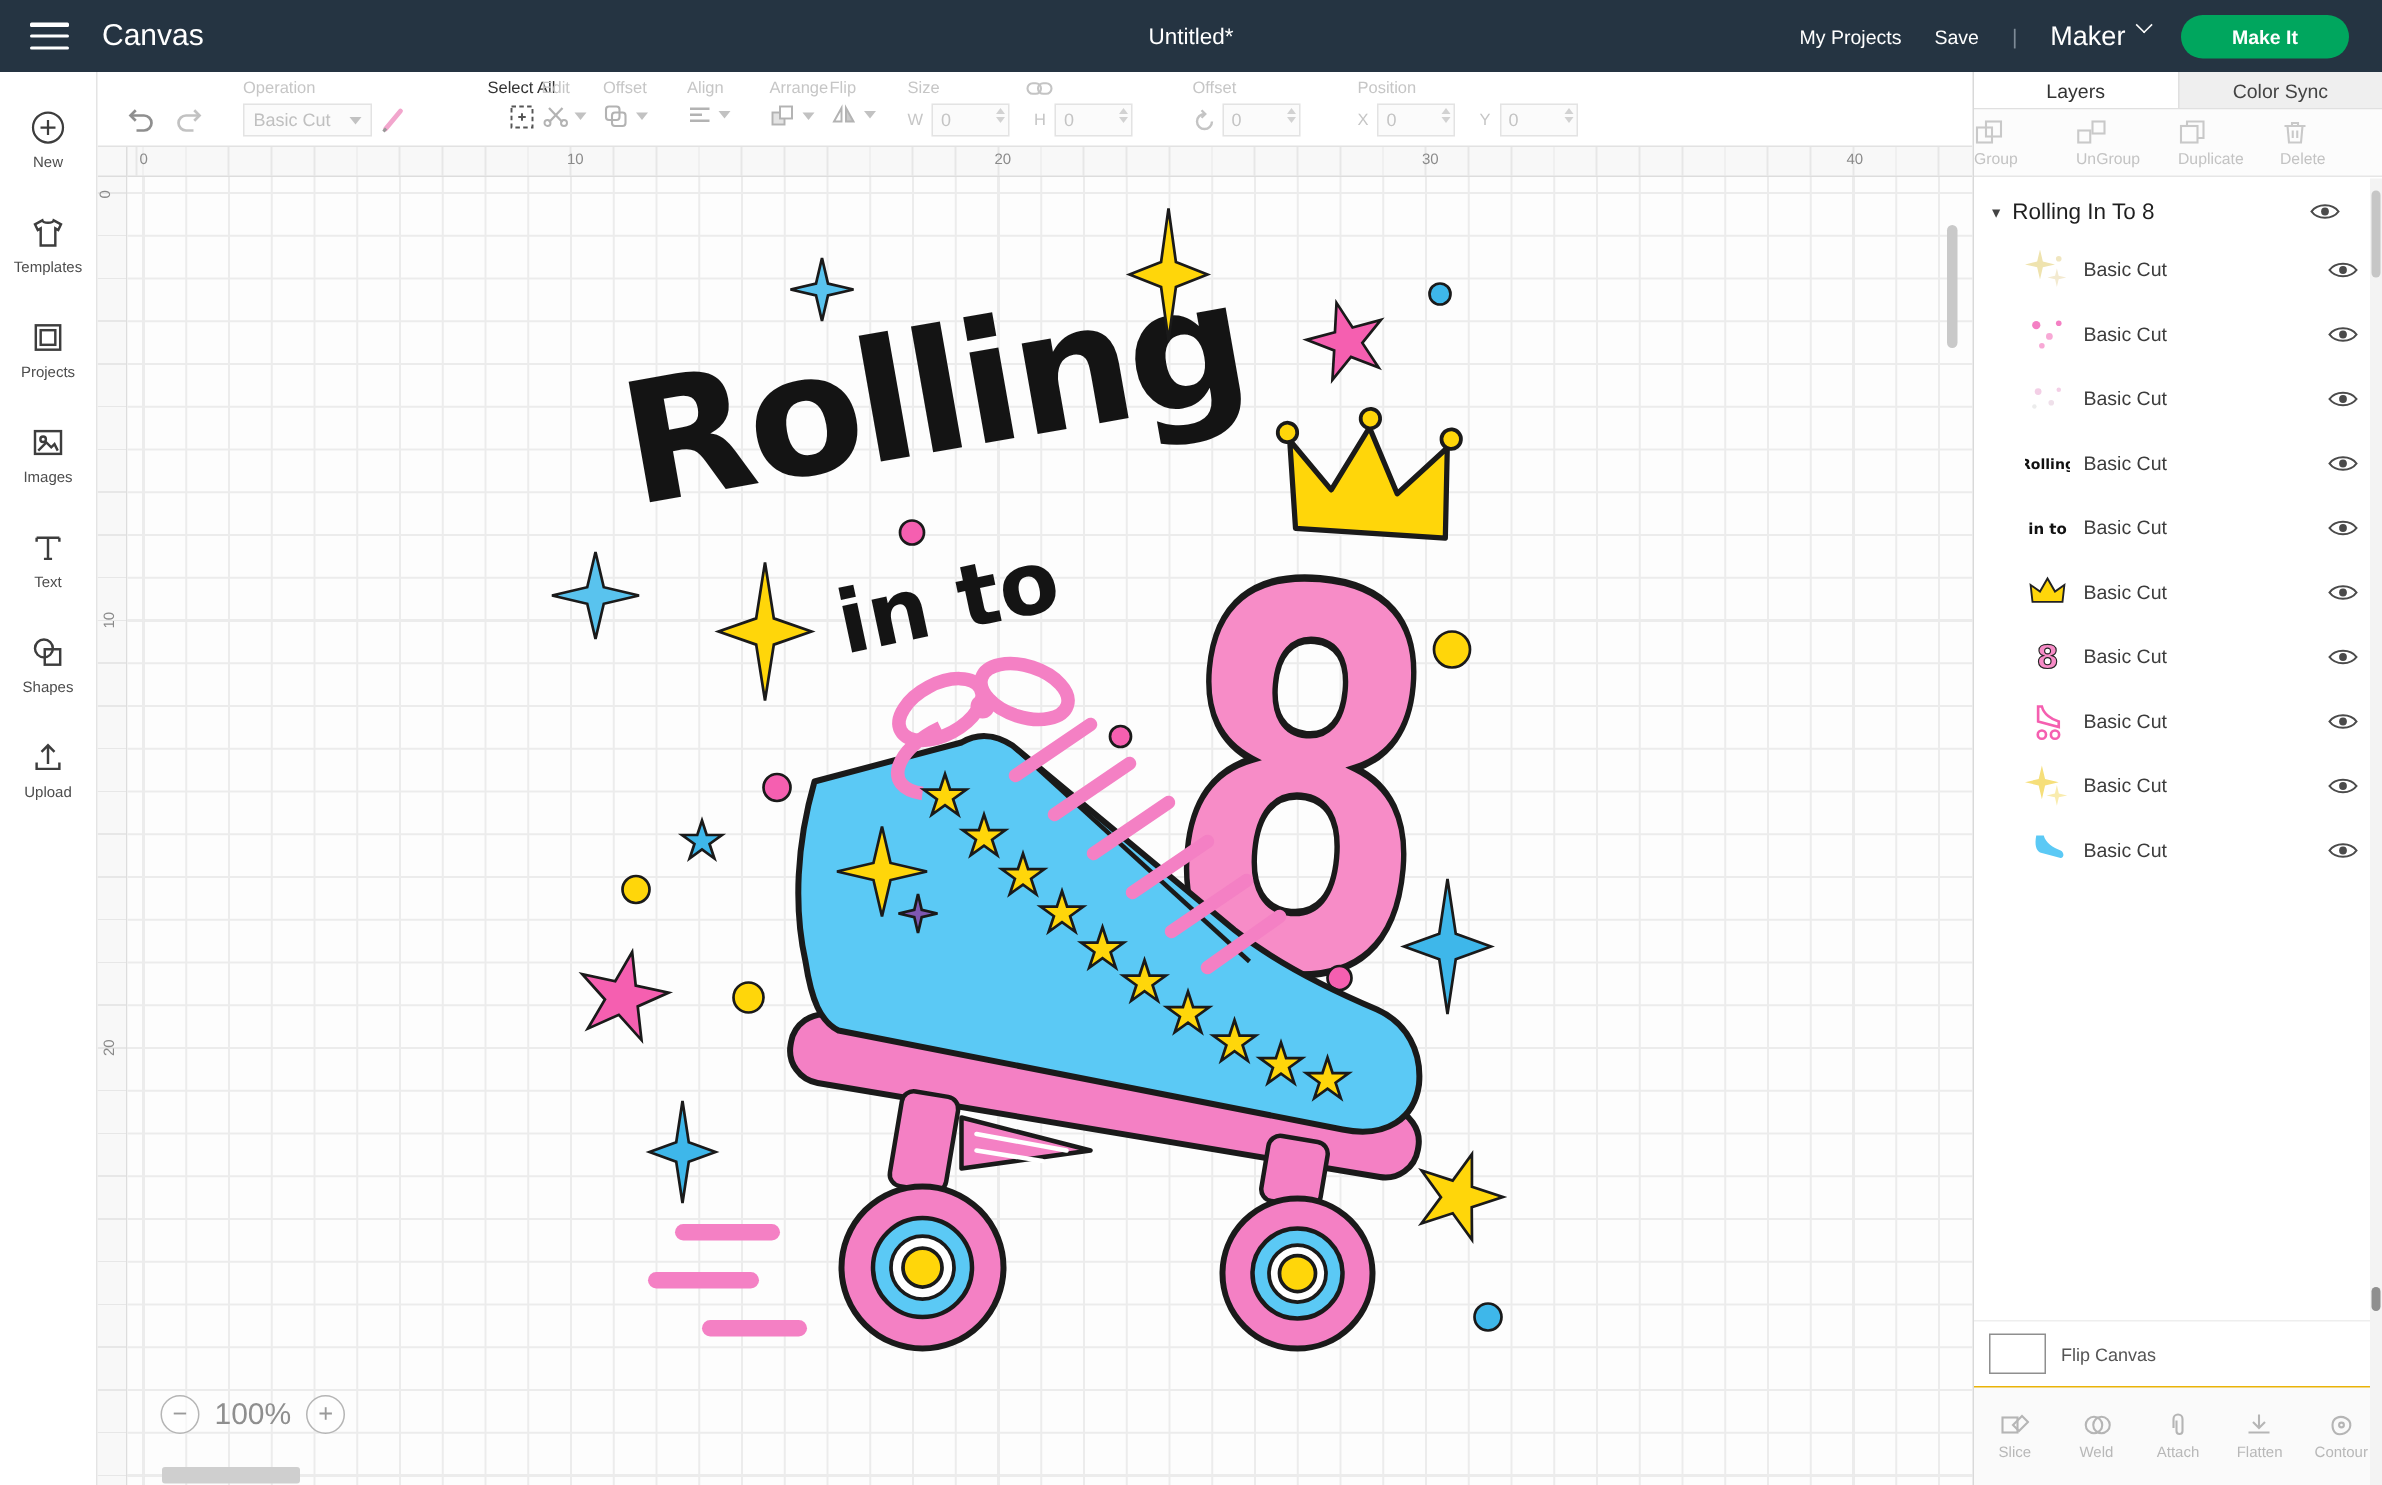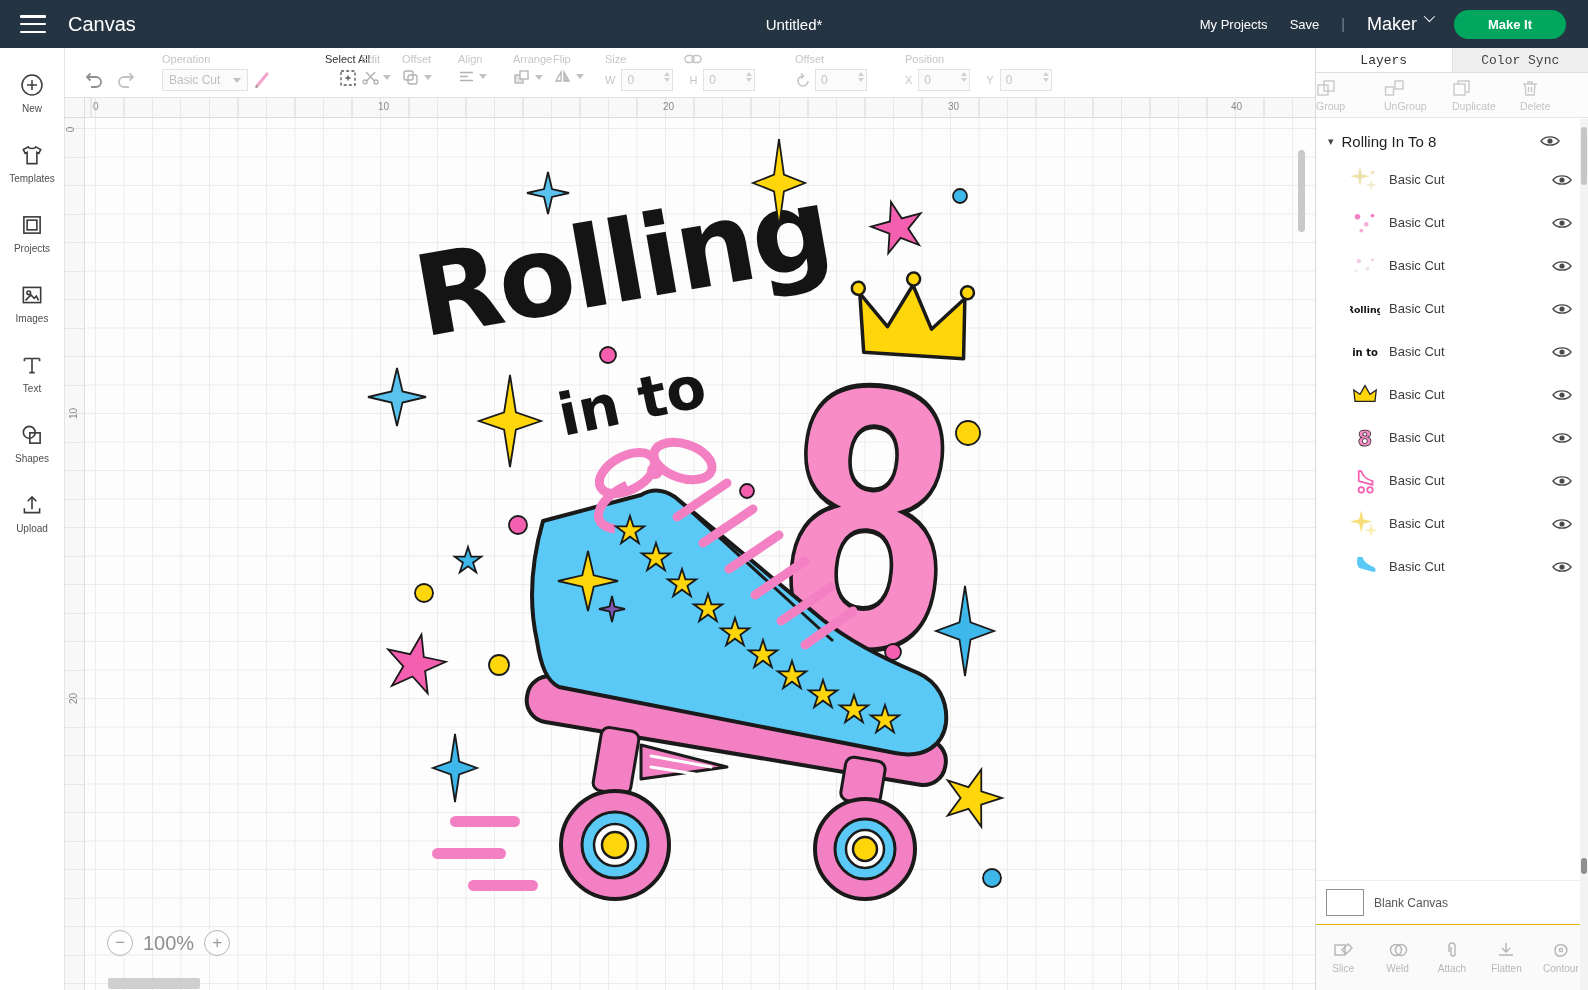--- a/index.html
+++ b/index.html
@@ -85,21 +85,21 @@
           background:rgba(255,255,255,.6); cursor:pointer; }
   .zval { font-size:20px; color:#8f8f8f; }
   .cv-scroll-v { position:absolute; right:10px; top:32px; width:7px; height:82px;
                  background:#c9c9c9; border-radius:4px; }
   .cv-scroll-h { position:absolute; left:23px; bottom:1px; height:11px; width:92px;
                  background:#cfcfcf; border-radius:2px; }
 
   
   #rightpanel { position:absolute; left:1315px; top:48px; width:273px; height:942px;
                 background:#fff; border-left:1px solid #d9d9d9; z-index:20; }
-  .rp-tabs { display:flex; height:25px; border-bottom:1px solid #e0e0e0;font-family:Liberation Mono, monospace; }
+  .rp-tabs { display:flex; height:25px; border-bottom:1px solid #e0e0e0; }
   .rp-tab { flex:1; display:flex; align-items:center; justify-content:center;
             font-size:13px; color:#333; cursor:pointer; background:#fff; }
   .rp-tab.inactive { background:#efefef; border-left:1px solid #e0e0e0; color:#444; }
   .rp-actions { display:flex; height:45px; border-bottom:1px solid #e6e6e6; background:#fcfcfc; }
   .rp-act { flex:1; display:flex; flex-direction:column; align-items:flex-start;
             justify-content:center; gap:3px; cursor:pointer; }
   .rp-act span { font-size:10.5px; color:#c3c3c3; }
   .rp-act svg * { stroke:#c9c9c9; fill:none; stroke-width:1.4; }
   .grp-header { display:flex; align-items:center; height:34px; padding:0 12px; margin-top:6px; cursor:pointer; }
   .grp-caret { font-family:"DejaVu Sans",sans-serif; font-size:11px; color:#444; margin-right:8px; }
@@ -651,21 +651,21 @@
       <path d="M6,4 C5,9 6,12 8,13 L19,16 C21,16 21,13 19,12 C15,10.5 11,8 10,4 Z" fill="#5bc9f5"></path>
       </svg>
     <span class="layer-label">Basic Cut</span>
     <svg class="eye" width="20" height="12">
         <use href="#eyeg"></use>
       </svg>
   </div>
 
   <div class="rp-blank">
     <div class="blank-swatch"></div>
-    <span class="blank-label">Blank Canvas</span>
+    <span class="blank-label">Flip Canvas</span>
   </div>
 
   <div class="rp-bottom">
     <div class="rpb-item">
       <svg width="20" height="18">
         <rect x="2" y="4" width="10" height="10"></rect>
           <path d="M9,9 L15,3 L19,7 L13,13 Z"></path>
         </svg>
       <span>Slice</span>
     </div>

